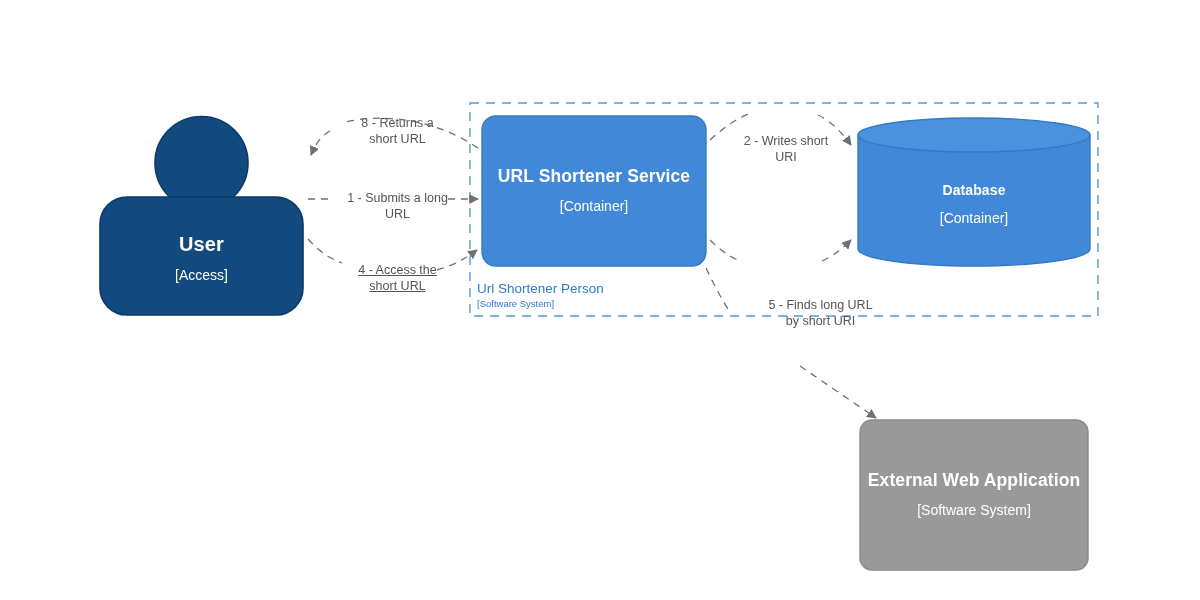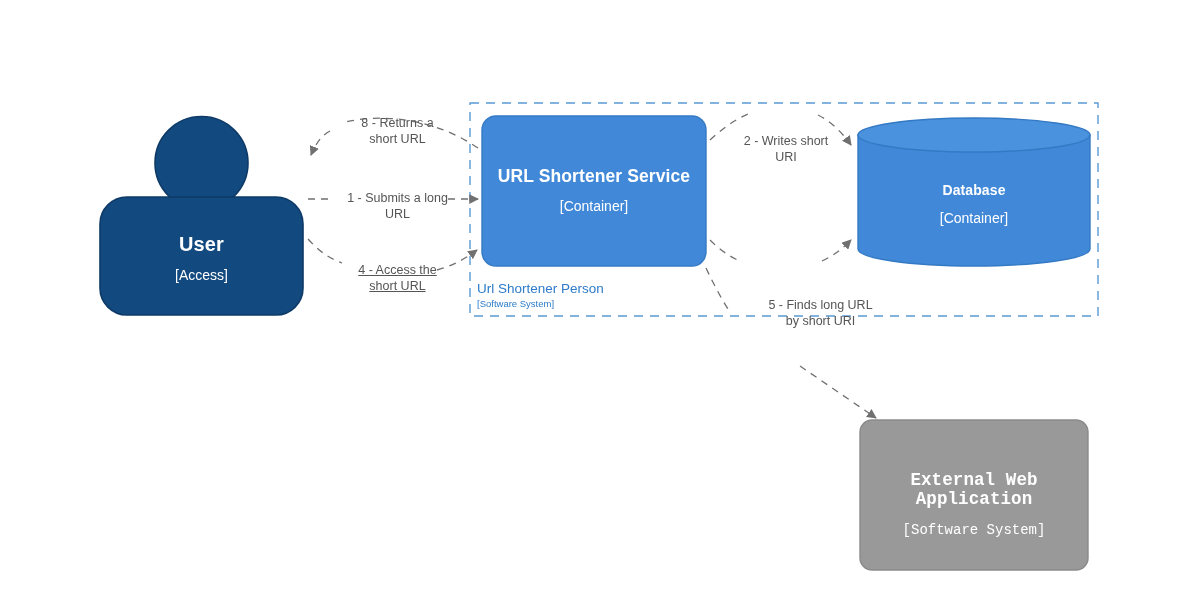--- a/index.html
+++ b/index.html
@@ -140,21 +140,21 @@
   <div class="node-label" style="left:482px; top:167px; width:224px;">
     <div class="node-title" style="font-size:17.5px;">URL Shortener Service</div>
     <div class="node-tech">[Container]</div>
   </div>
 
   <div class="node-label" style="left:858px; top:183px; width:232px;">
     <div class="node-title" style="font-size:14px;">Database</div>
     <div class="node-tech">[Container]</div>
   </div>
 
-  <div class="node-label" style="left:860px; top:471px; width:228px;font-family:Liberation Mono, monospace;">
+  <div class="node-label" style="left:860px; top:471px; width:228px;">
     <div class="node-title" style="font-size:17.5px;">External Web Application</div>
     <div class="node-tech">[Software System]</div>
   </div>
 
   <div class="boundary-label" style="left:477px; top:281px;">
     <div class="boundary-name">Url Shortener Person</div>
     <div class="boundary-tech">[Software System]</div>
   </div>
 
   <div class="edge-label" style="left:325px; top:115px; width:145px;">8 - Returns a

